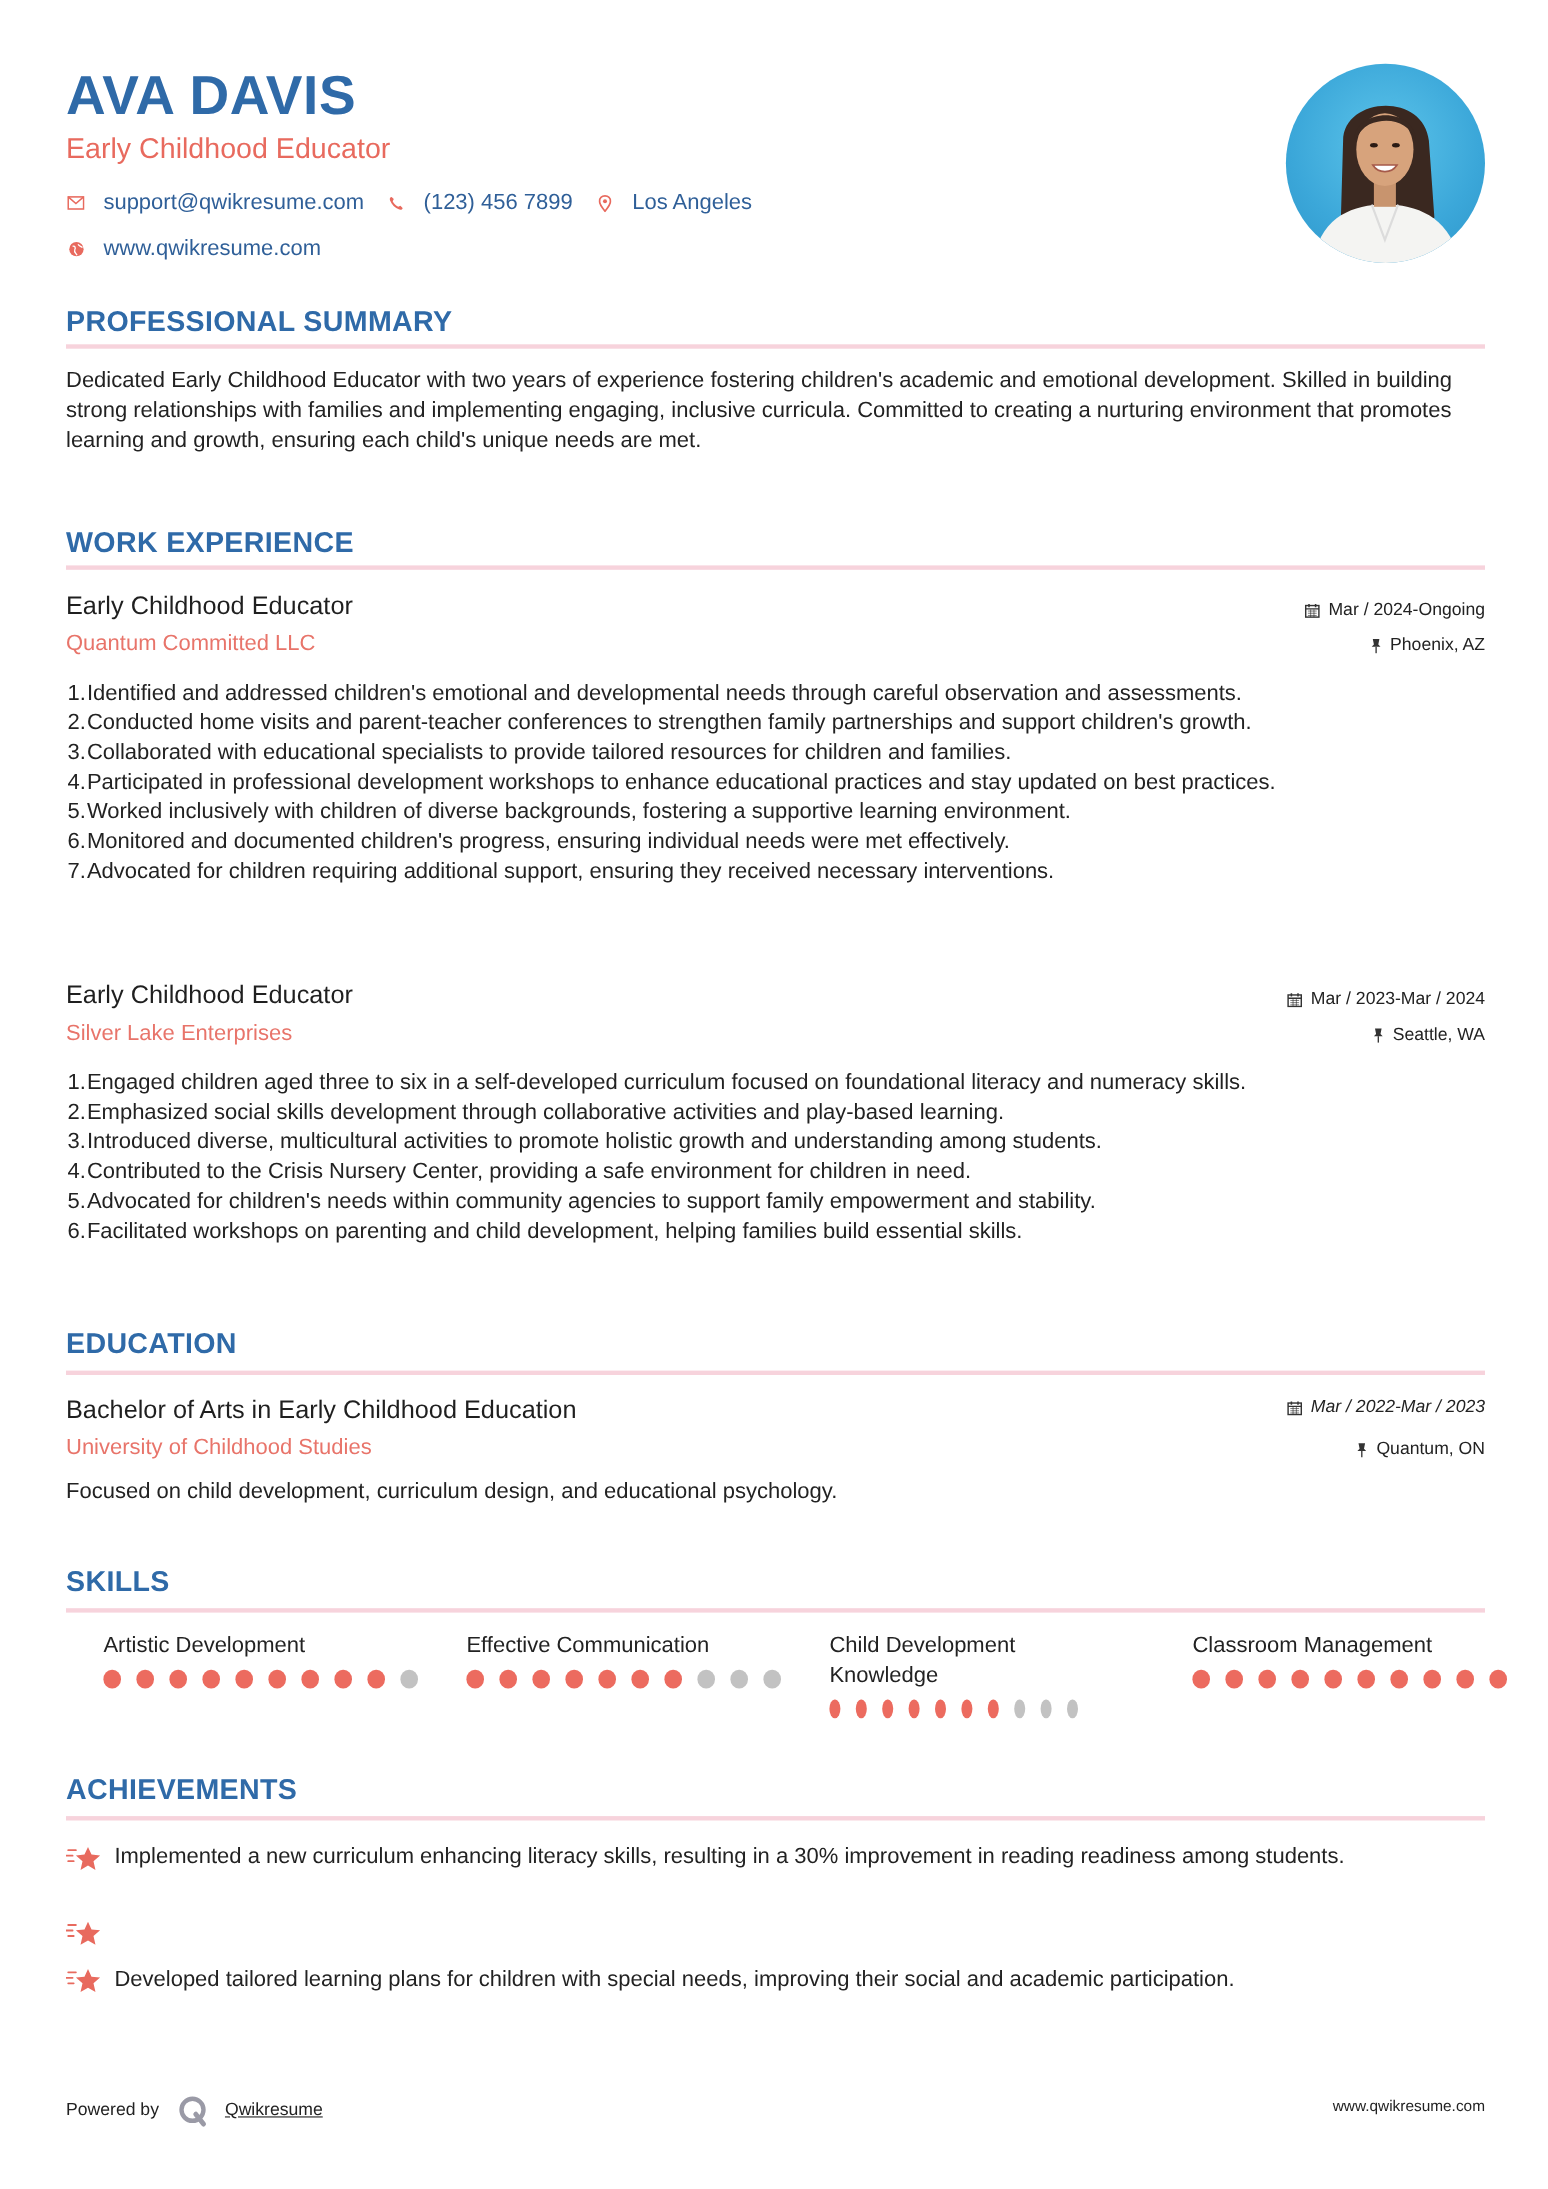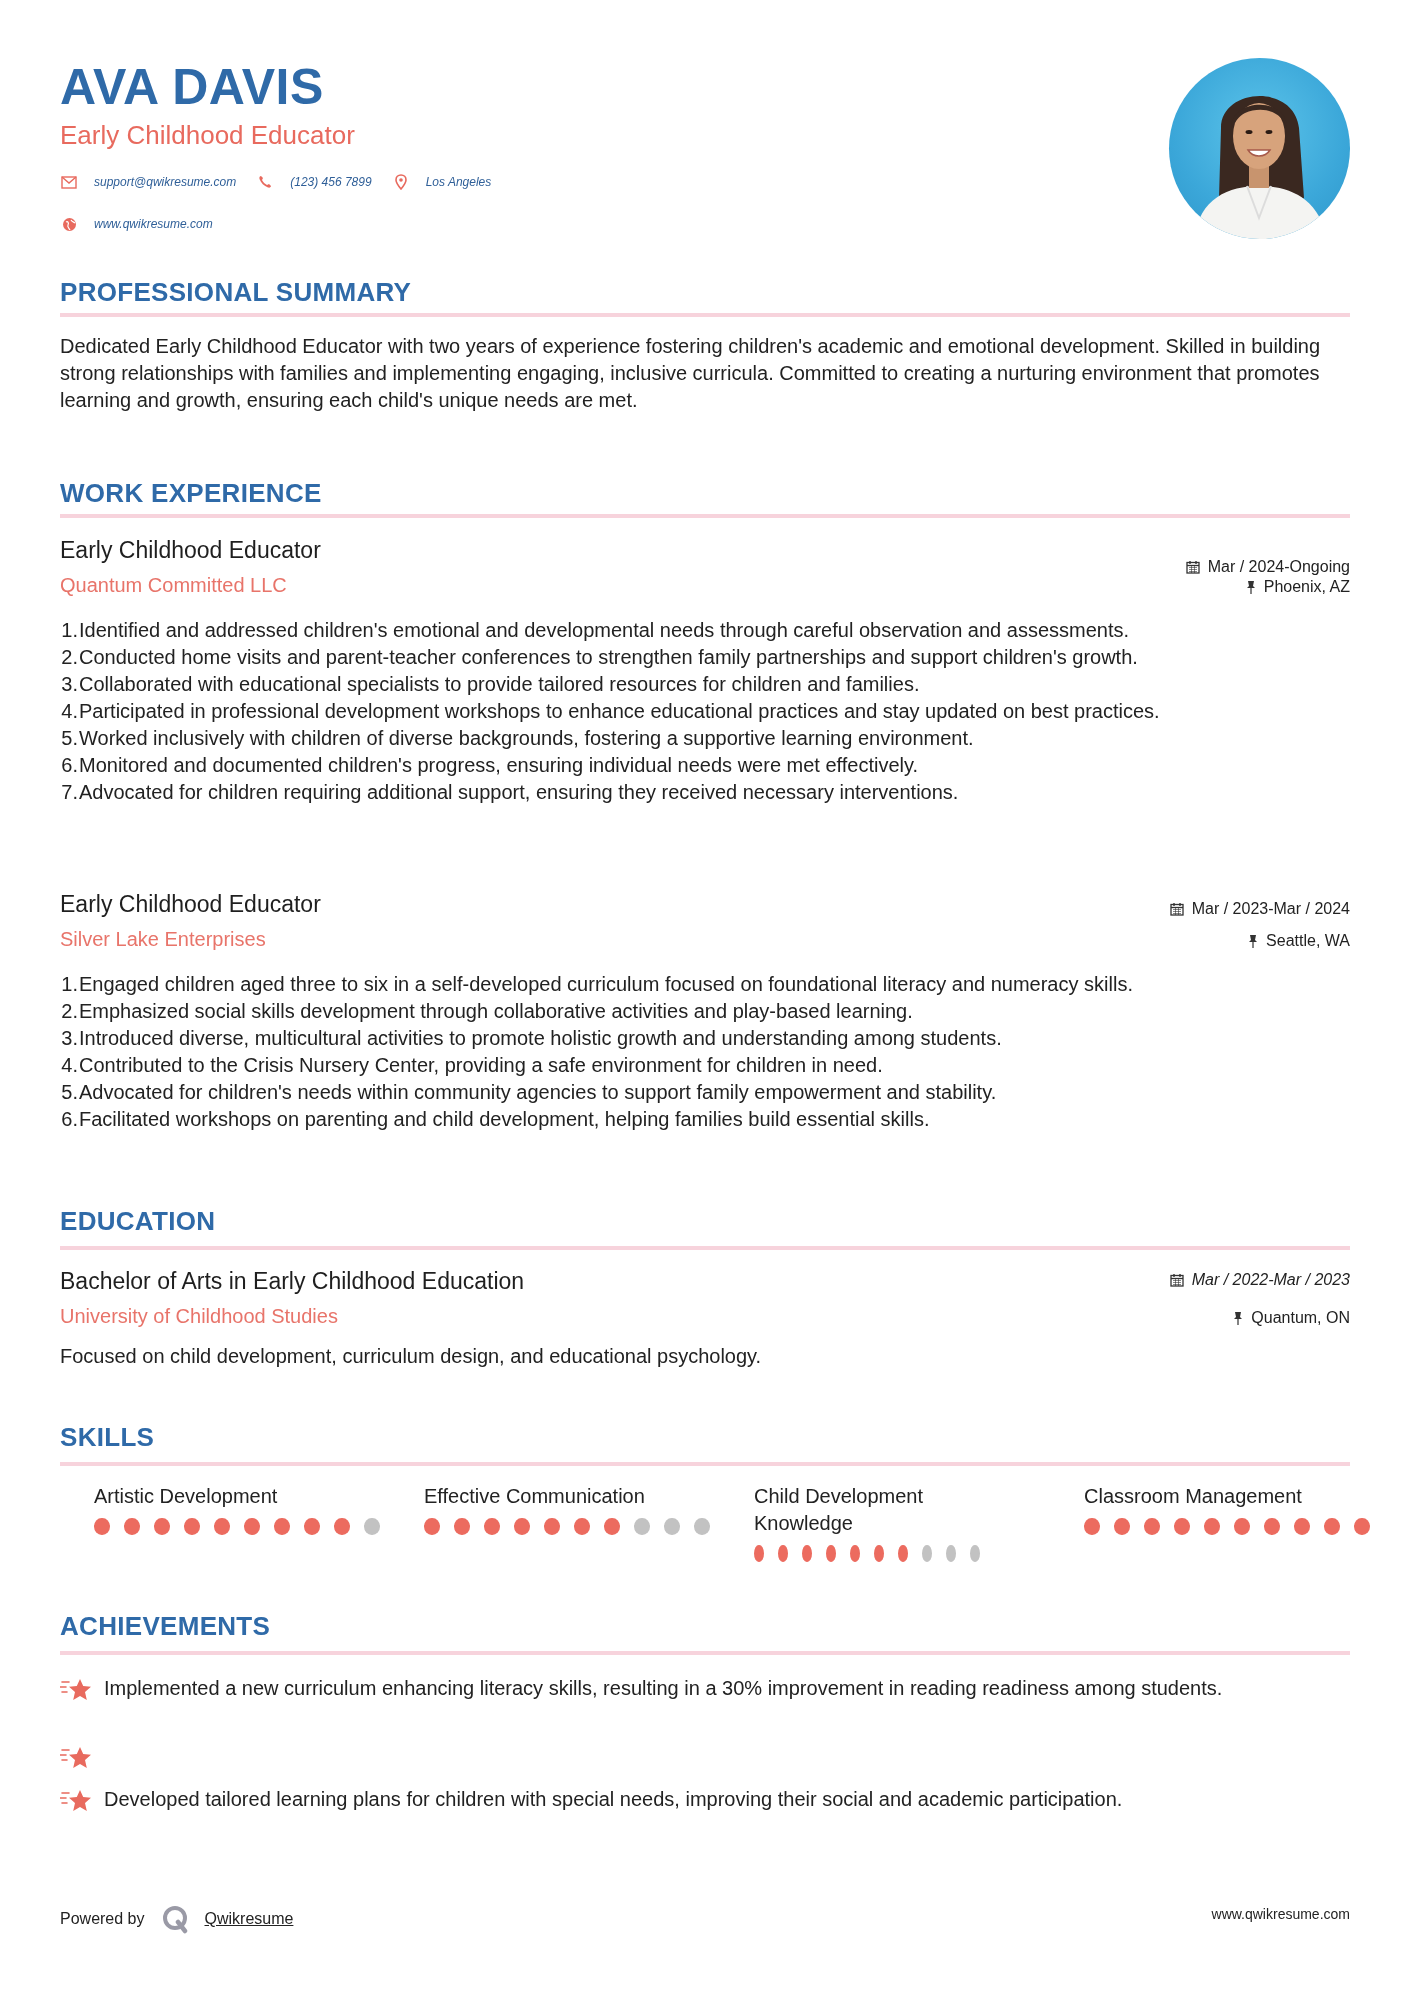--- a/index.html
+++ b/index.html
@@ -16,21 +16,21 @@
   .name {
     position: absolute; top: 58px; left: 0;
     font-size: 50px; font-weight: bold; color: #2f6aa8; letter-spacing: 0.5px;
   }
   .role {
     position: absolute; top: 120px; left: 0;
     font-size: 26px; color: #e86a5e;
   }
   .contact-row {
     position: absolute; left: 0; display: flex; 
-    font-size: 12px; color: #2f5f98; font-style: italic;
+    font-size: 20px; color: #2f5f98;
   }
   .contact-row.r1 { top: 173px; }
   .contact-row.r2 { top: 215px; }
   .contact-item { display: flex; align-items: center; margin-right: 20px; }
   .contact-item .ic { width: 18px; height: 18px; margin-right: 16px; display: inline-flex; align-items: center; justify-content: center; }
   .photo {
     position: absolute; top: 58px; left: 1109px; width: 181px; height: 181px;
     border-radius: 50%; overflow: hidden;
     background: radial-gradient(circle at 50% 40%, #5cc4ea 0%, #3ba7d9 60%, #2d95c9 100%);
   }
@@ -144,21 +144,21 @@
   </div>
 
   <div class="section-title" style="top:277px;">PROFESSIONAL SUMMARY</div>
   <div class="rule" style="top:313px;"></div>
   <div class="body-text" style="top:333px;">Dedicated Early Childhood Educator with two years of experience fostering children's academic and emotional development. Skilled in building strong relationships with families and implementing engaging, inclusive curricula. Committed to creating a nurturing environment that promotes learning and growth, ensuring each child's unique needs are met.</div>
 
   <div class="section-title" style="top:478px;">WORK EXPERIENCE</div>
   <div class="rule" style="top:514px;"></div>
 
   <div class="job-title" style="top:537px;">Early Childhood Educator</div>
-  <div class="meta" style="top:558px;">
+  <div class="meta" style="top:546px;">
     <span class="ic">
       <svg width="14" height="14" viewBox="0 0 14 14">
           <rect x="1" y="2.5" width="12" height="10.5" fill="none" stroke="#333" stroke-width="1.3"></rect>
           <line x1="1" y1="5.5" x2="13" y2="5.5" stroke="#333" stroke-width="1.3"></line>
           <line x1="4" y1="1" x2="4" y2="4" stroke="#333" stroke-width="1.4"></line>
           <line x1="10" y1="1" x2="10" y2="4" stroke="#333" stroke-width="1.4"></line>
           <path d="M3 7.5h8M3 9.5h8M3 11.5h8M5.5 6v7M8.5 6v7" stroke="#333" stroke-width="0.6"></path>
         </svg>
     </span>
     <span>Mar / 2024-Ongoing</span>

